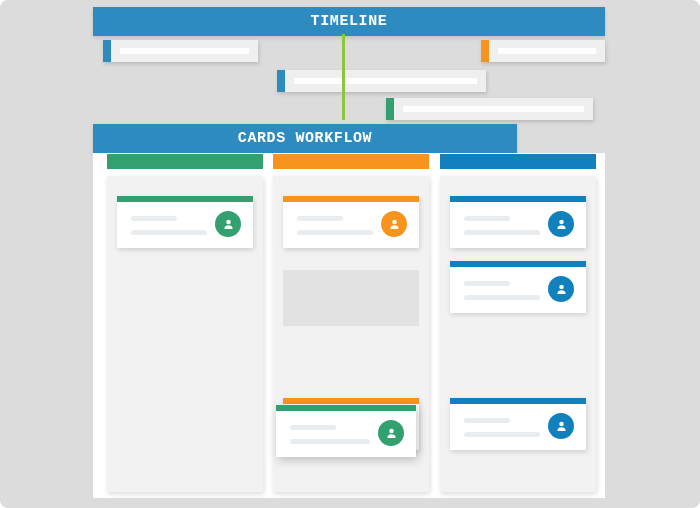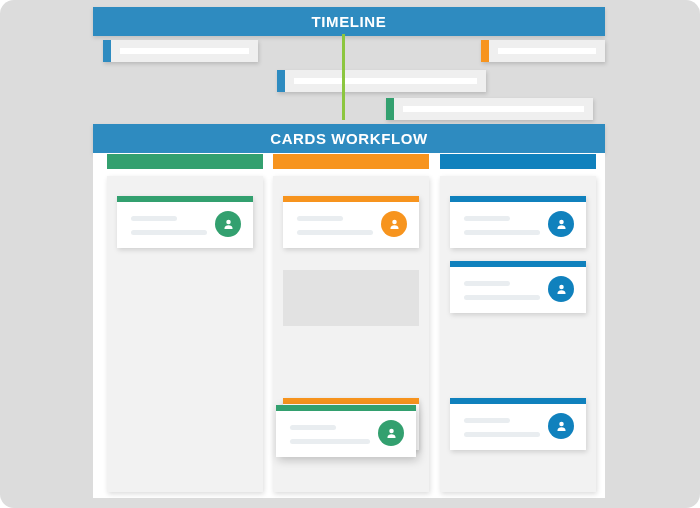--- a/index.html
+++ b/index.html
@@ -5,41 +5,41 @@
   html, body {
     margin: 0;
     padding: 0;
     background: #ffffff;
   }
   #canvas {
     position: relative;
     width: 700px;
     height: 508px;
     background: #dcdcdc;
-    border-radius: 14px;
+    border-radius: 8px;
     overflow: hidden;
-    font-family: Liberation Sans, sans-serif;
+    font-family: Liberation Mono, monospace;
   }
 
   
   .section-header {
     position: absolute;
     height: 29px;
     background: #2e8bc0;
     color: #ffffff;
     font-size: 15px;
     font-weight: bold;
     letter-spacing: 0.6px;
     display: flex;
     align-items: center;
     justify-content: center;
     box-shadow: 0 2px 4px rgba(0,0,0,0.13);
   }
   #timeline-header { left: 93px; top: 7px;   width: 512px; }
-  #workflow-header { left: 93px; top: 124px; width: 512px; }
+  #workflow-header { left: 93px; top: 124px; width: 424px; }
 
   
   #timeline-region {
     position: absolute;
     left: 0; top: 36px;
     width: 700px; height: 88px;
   }
   .tl-bar {
     position: absolute;
     height: 22px;

